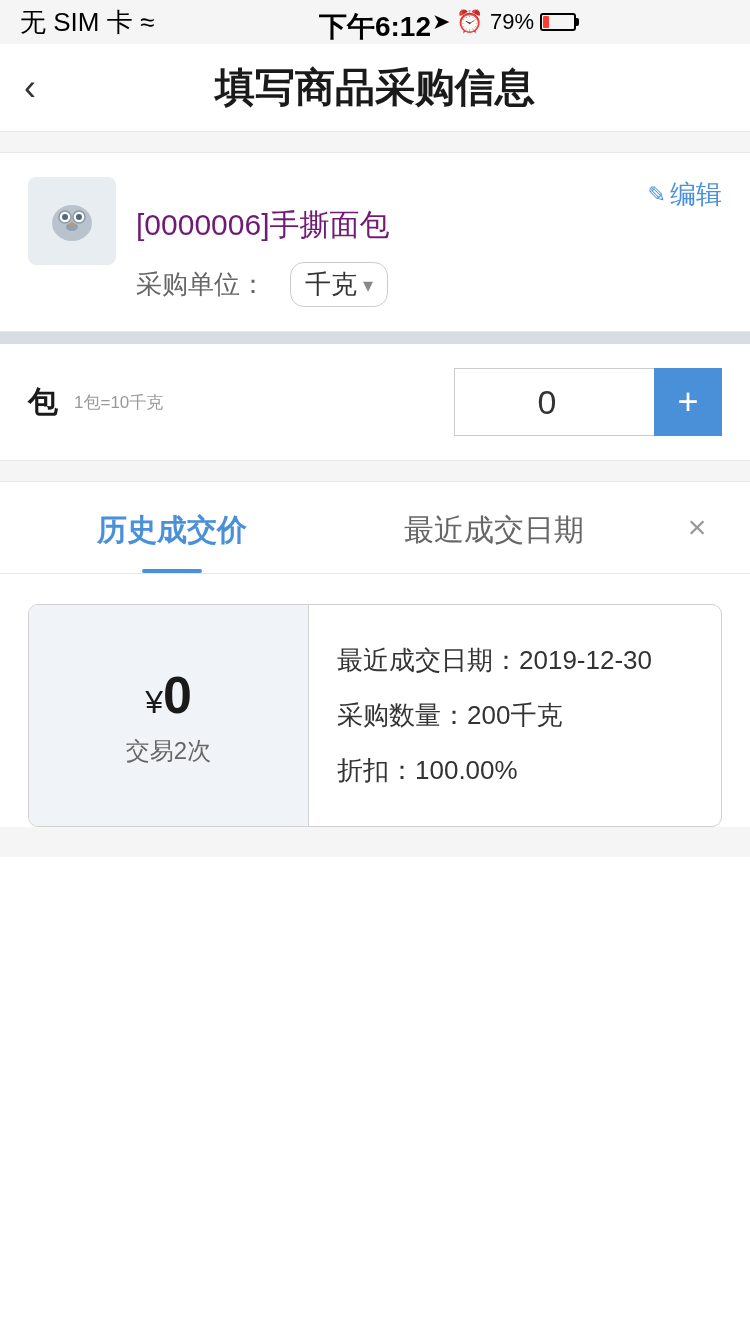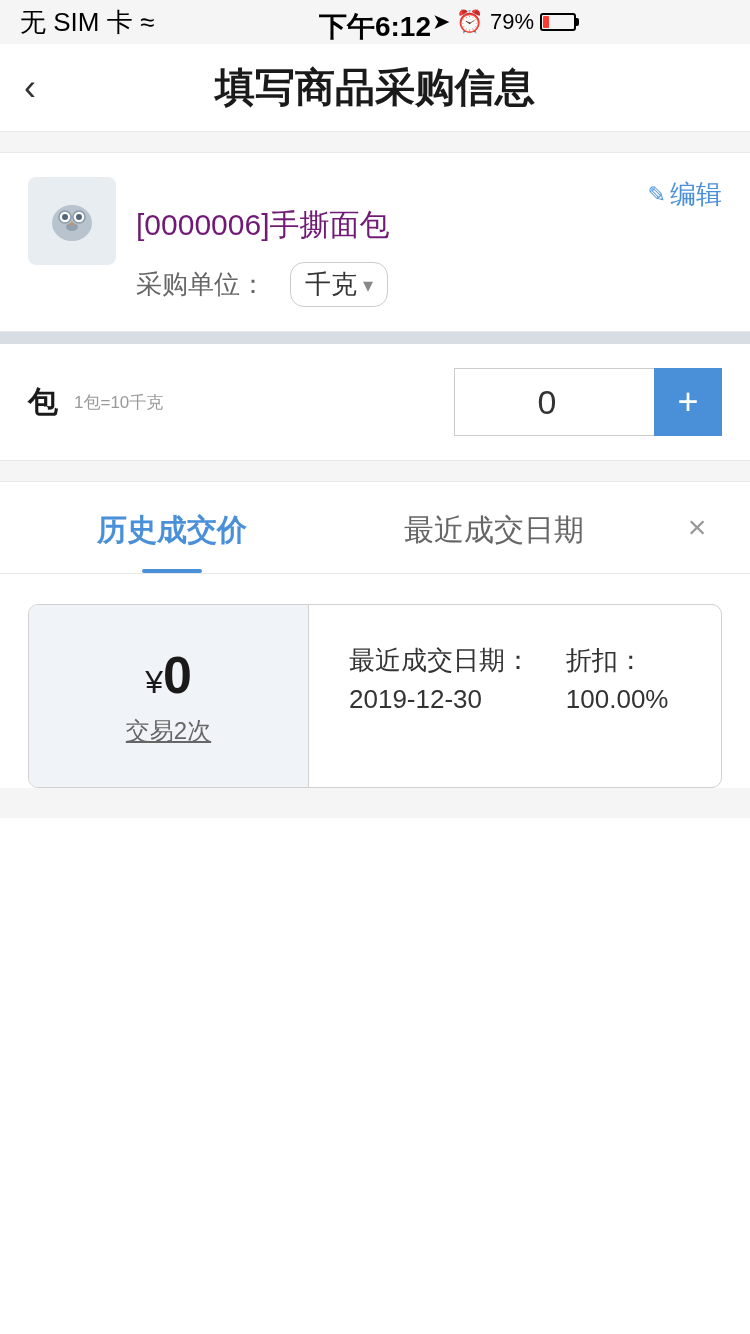--- a/index.html
+++ b/index.html
@@ -328,27 +328,26 @@
       color: #1a1a1a;
     }
     .price-symbol {
       font-size: 32px;
       font-weight: 500;
     }
     .price-transactions {
       font-size: 24px;
       color: #666;
       margin-top: 10px;
-      text-decoration: underline;
     }
     .price-card-right {
       flex: 1;
-      padding: 36px 40px;
-      display: flex;
-      flex-direction: row;
+      padding: 36px 28px;
+      display: flex;
+      flex-direction: column;
       gap: 16px;
     }
     .price-detail-row {
       font-size: 26px;
       color: #333;
       line-height: 1.5;
     }
 
     
     .empty-area {
@@ -440,19 +439,22 @@
       <div class="price-value">
         <span class="price-symbol">¥</span><span>0</span>
       </div>
       <div class="price-transactions">交易2次</div>
     </div>
     <div class="price-card-right">
       <div class="price-detail-row">
         <span>最近成交日期：</span><span>2019-12-30</span>
       </div>
       <div class="price-detail-row">
+        <span>采购数量：</span><span>200千克</span>
+      </div>
+      <div class="price-detail-row">
         <span>折扣：</span><span>100.00%</span>
       </div>
     </div>
   </div>
 </div>
 
 <div class="empty-area"></div>
 
 </body></html>

